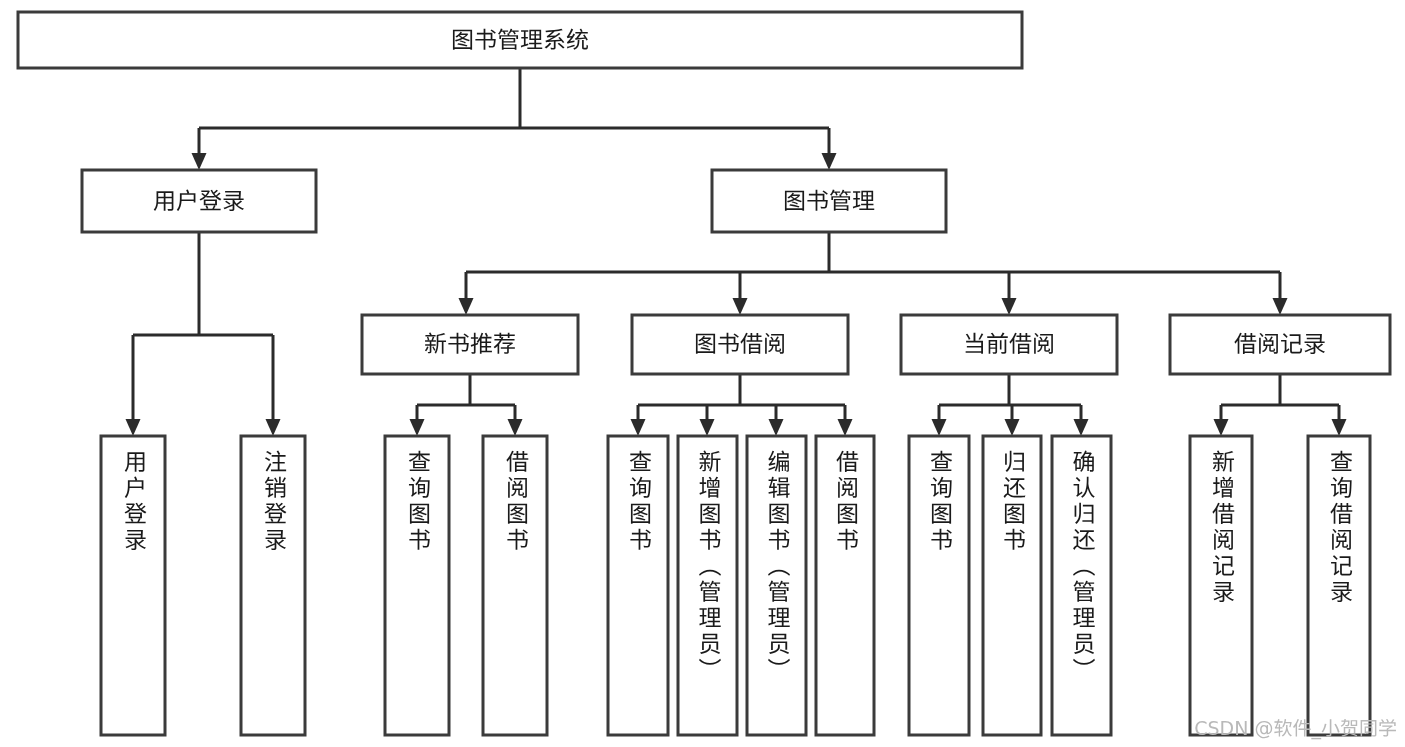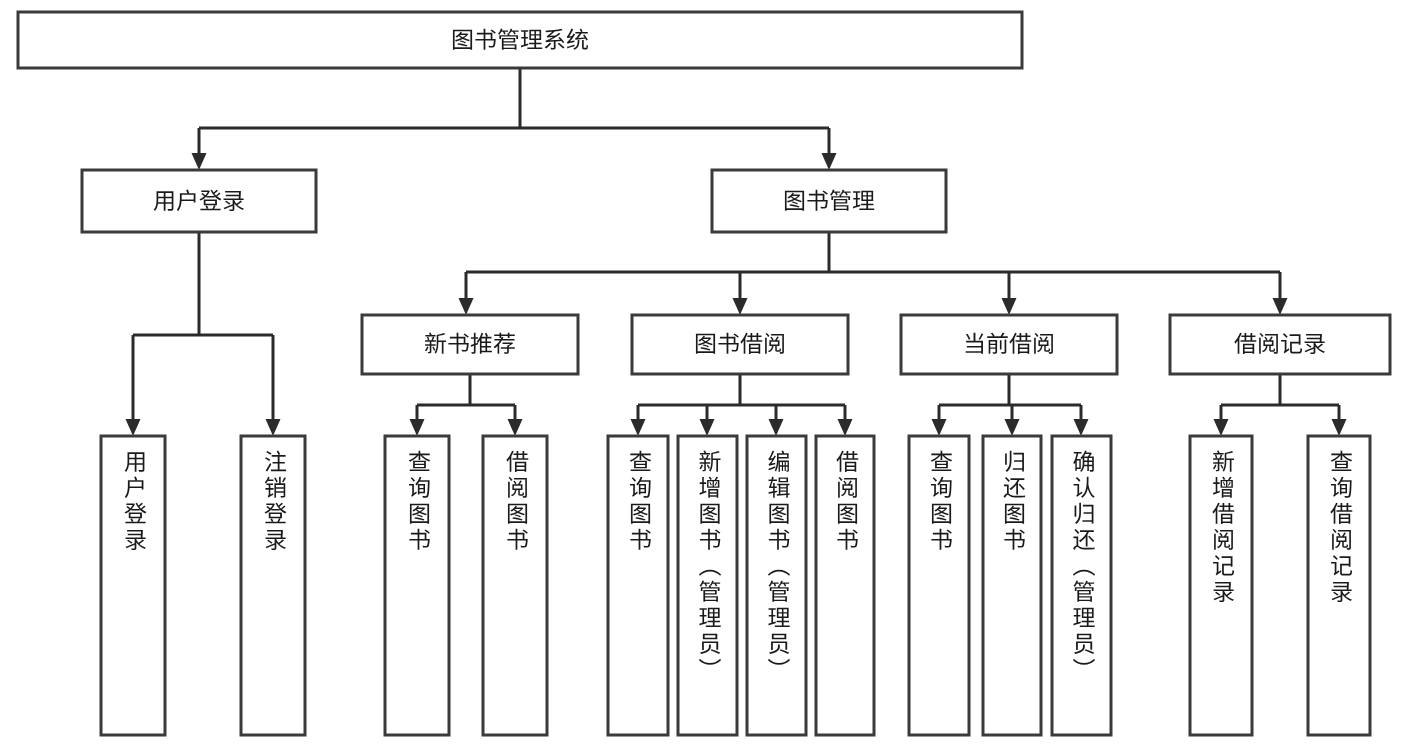--- a/index.html
+++ b/index.html
@@ -203,13 +203,14 @@
       <div class="node-label-v-wrap" style="left: 1052px; top: 450px; width: 59px; height: 279px;">
         <span class="node-label-v">确认归还（管理员）</span>
       </div>
       <div class="node-label-v-wrap" style="left: 1190px; top: 450px; width: 62px; height: 279px;">
         <span class="node-label-v">新增借阅记录</span>
       </div>
       <div class="node-label-v-wrap" style="left: 1308px; top: 450px; width: 62px; height: 279px;">
         <span class="node-label-v">查询借阅记录</span>
       </div>
     </div>
+  <div class="watermark">CSDN @软件_小贺同学</div>
 </div>
 
 </body></html>

